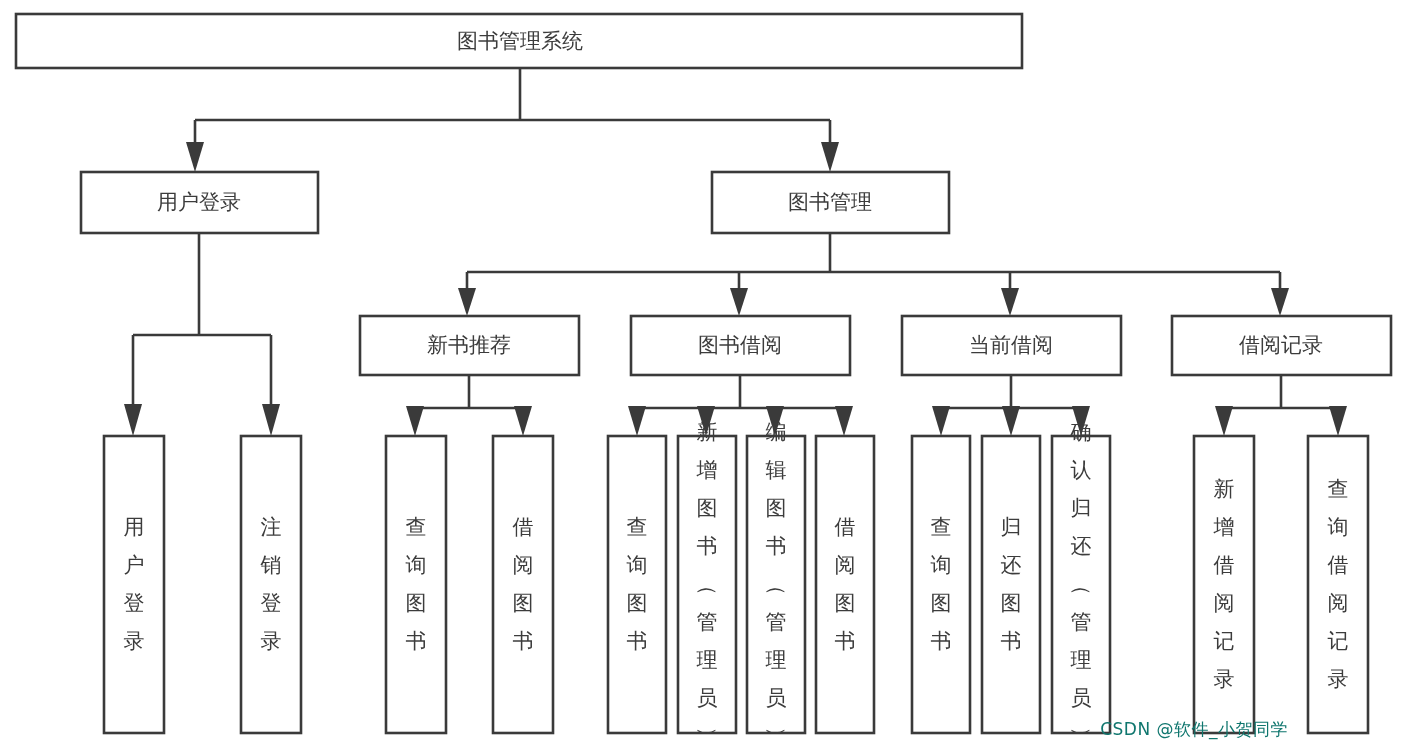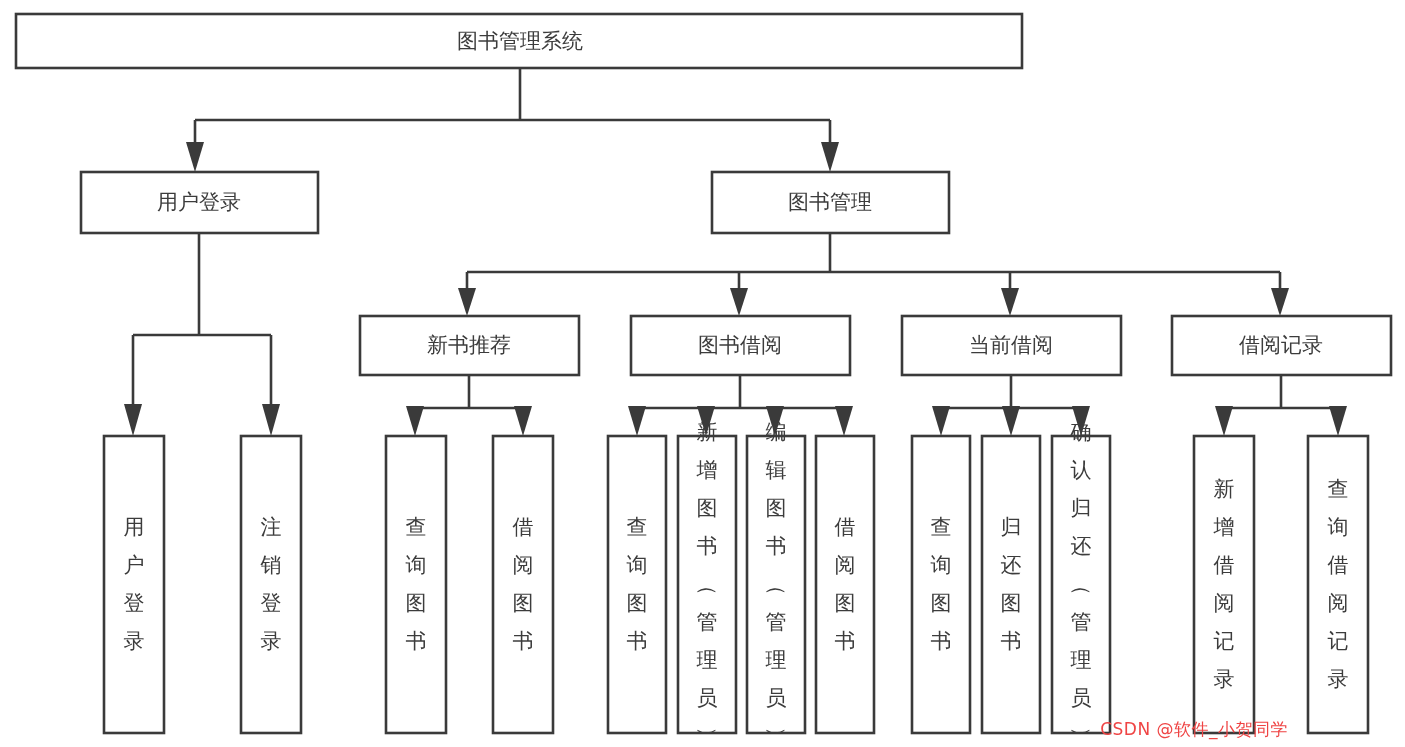--- a/index.html
+++ b/index.html
@@ -56,21 +56,21 @@
     fill: #3c3c3c;
     text-anchor: middle;
     dominant-baseline: middle;
   }
   .watermark-text {
     position: absolute;
     right: 10px;
     bottom: 6px;
     font-family: "DejaVu Sans", "Liberation Sans", sans-serif;
     font-size: 17px;
-    color: #ef4444;
+    color: #0f766e;
     letter-spacing: 0.5px;
     white-space: nowrap;
     user-select: none;
     margin-left: 19px;
   }
 </style>
 </head>
 <body>
 
 <div id="diagram-root">

